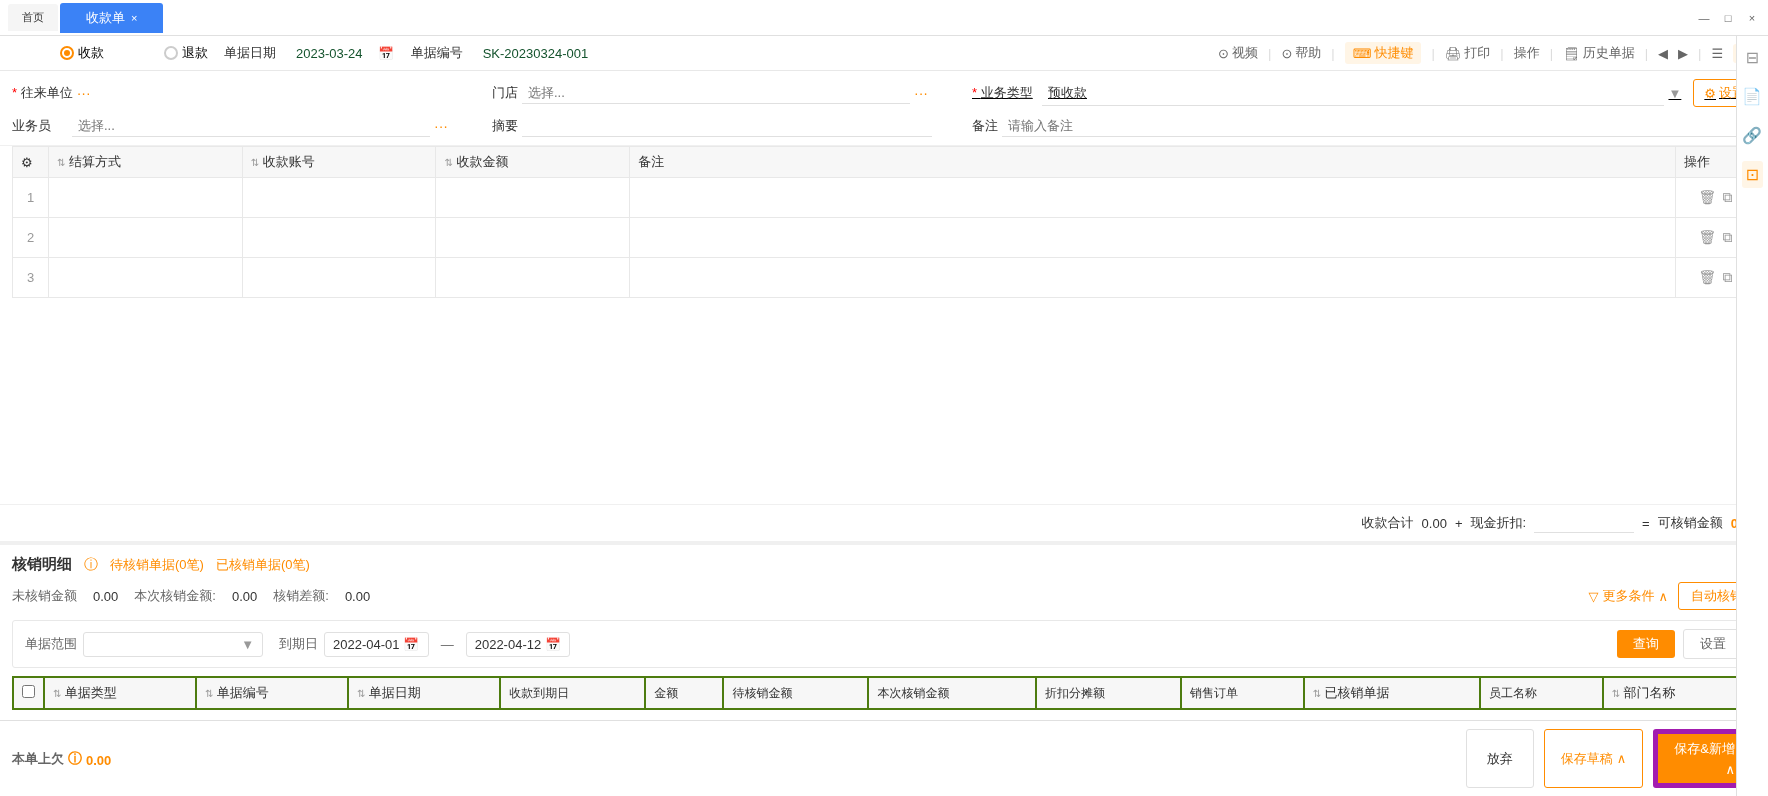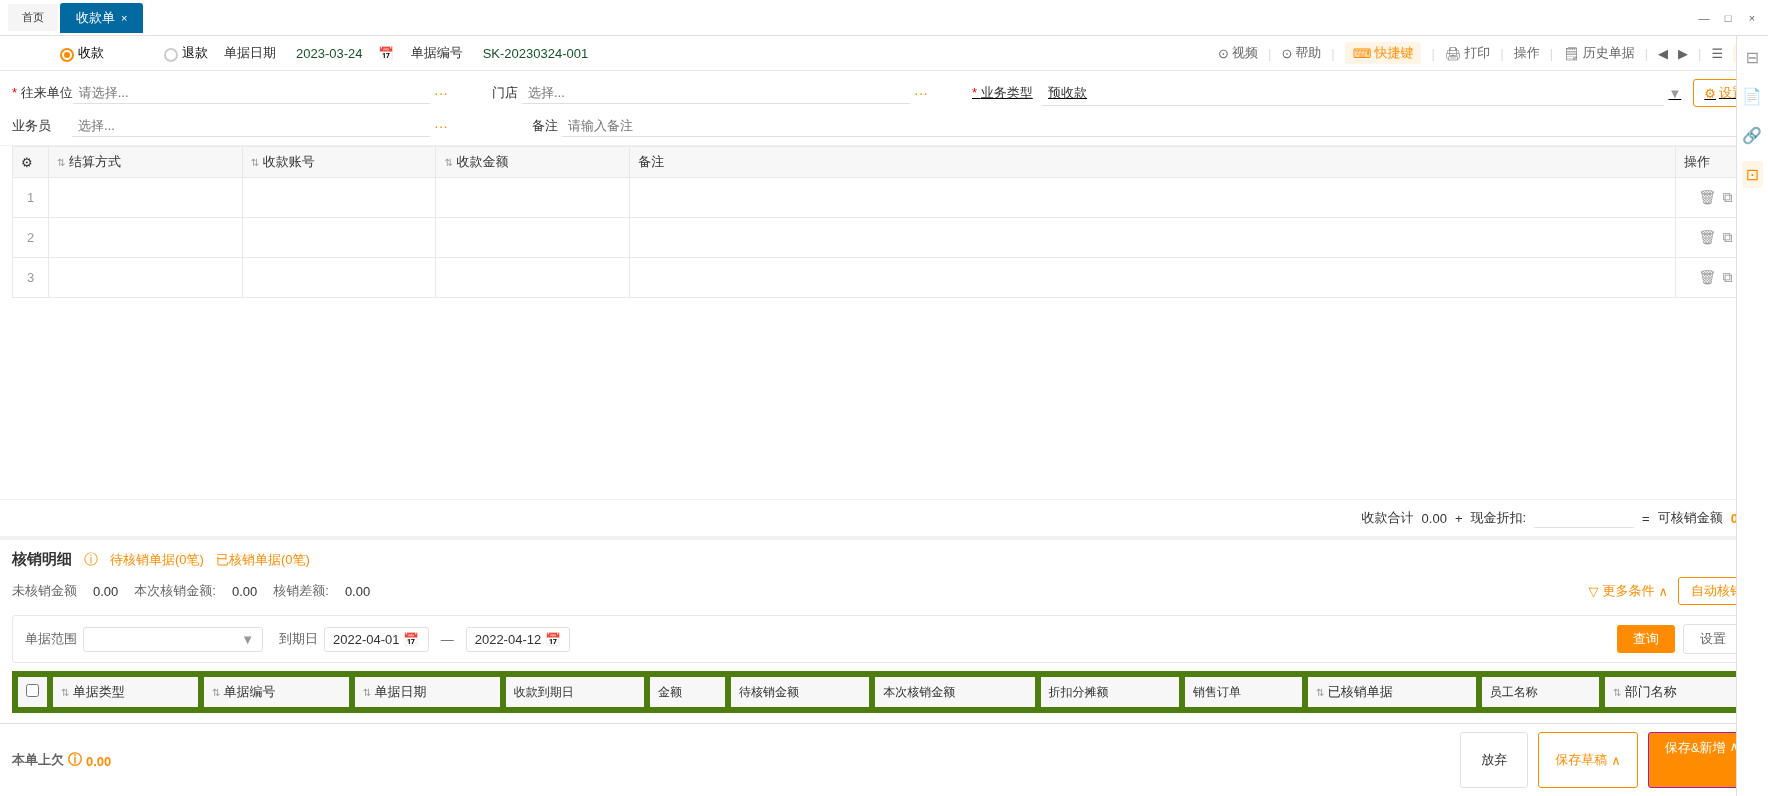--- a/index.html
+++ b/index.html
@@ -1,33 +1,33 @@
 <!DOCTYPE html>
 <html><head>
   <meta charset="utf-8">
   <style>
     * { box-sizing: border-box; margin: 0; padding: 0; font-family: 'Microsoft YaHei', sans-serif; font-size: 13px; }
     body { background: #f0f0f0; width: 1768px; height: 796px; overflow: hidden; }
 
     
     .top-nav { display: flex; align-items: center; background: #fff; border-bottom: 1px solid #e0e0e0; height: 36px; padding: 0 8px; gap: 2px; }
     .nav-home { background: #f5f5f5; color: #333; padding: 6px 14px; border-radius: 3px 3px 0 0; cursor: pointer; font-size: 11px; }
-    .nav-tab-active { background: #0369a1; color: #fff; padding: 6px 16px; border-radius: 3px 3px 0 0; cursor: pointer; font-size: 13px; display: flex; align-items: center; gap: 6px; }
+    .nav-tab-active { background: #3b82f6; color: #fff; padding: 6px 26px; border-radius: 3px 3px 0 0; cursor: pointer; font-size: 13px; display: flex; align-items: center; gap: 6px; }
     .tab-close { color: #fff; cursor: pointer; font-size: 11px; }
     .nav-spacer { flex: 1; }
     .nav-win-btns { display: flex; gap: 8px; }
     .win-btn { width: 16px; height: 16px; border-radius: 50%; display: flex; align-items: center; justify-content: center; cursor: pointer; font-size: 11px; color: #666; }
 
     
     .main-content { background: #fff; height: calc(796px - 36px); display: flex; flex-direction: column; }
 
     
     .toolbar { display: flex; align-items: center; padding: 6px 12px; border-bottom: 1px solid #e8e8e8; gap: 16px; background: #fff; }
     .radio-group { display: flex; align-items: center; gap: 12px; }
-    .radio-item { display: flex; align-items: flex-end; gap: 4px; cursor: pointer; padding-left: 48px; }
+    .radio-item { display: flex; align-items: center; gap: 4px; cursor: pointer; padding-left: 48px; }
     .radio-dot { width: 14px; height: 14px; border-radius: 50%; border: 2px solid #ccc; display: flex; align-items: center; justify-content: center; }
     .radio-dot.active { border-color: #ff8c00; }
     .radio-dot.active::after { content: ''; width: 6px; height: 6px; background: #ff8c00; border-radius: 50%; }
     .toolbar-field { display: flex; align-items: center; gap: 6px; color: #333; }
     .toolbar-value { color: #14532d; font-weight: normal; }
     .calendar-icon { color: #999; cursor: pointer; }
     .toolbar-right { margin-left: auto; display: flex; align-items: center; gap: 10px; color: #666; font-size: 12px; }
     .toolbar-right-item { display: flex; align-items: center; gap: 3px; cursor: pointer; color: #666; }
     .divider-v { color: #ddd; }
 
@@ -81,31 +81,31 @@
     .filter-select { border: 1px solid #e0e0e0; padding: 4px 8px; border-radius: 3px; display: flex; align-items: center; gap: 4px; min-width: 180px; color: #999; cursor: pointer; }
     .filter-date { border: 1px solid #e0e0e0; padding: 4px 8px; border-radius: 3px; display: flex; align-items: center; gap: 4px; color: #333; cursor: pointer; }
     .date-separator { color: #666; }
     .query-btn { background: #ff8c00; color: #fff; padding: 5px 16px; border: none; border-radius: 3px; cursor: pointer; }
     .settings-btn2 { background: #fff; border: 1px solid #e0e0e0; color: #666; padding: 5px 16px; border-radius: 3px; cursor: pointer; }
     .filter-right { margin-left: auto; display: flex; gap: 8px; align-items: center; }
 
     
     .lower-table-section { overflow: auto; }
     .lower-table { width: 100%; border-collapse: collapse; }
-    .lower-table th { background: #f7f7f7; border: 6px solid #4d7c0f; padding: 6px 8px; text-align: left; color: #333; font-weight: normal; white-space: nowrap; font-size: 12px; }
+    .lower-table th { background: #f7f7f7; border: 2px solid #4d7c0f; padding: 6px 8px; text-align: left; color: #333; font-weight: normal; white-space: nowrap; font-size: 12px; }
     .checkbox-col { width: 30px; text-align: center; }
 
     
     .bottom-bar { display: flex; align-items: center; padding: 8px 12px; border-top: 1px solid #e0e0e0; background: #fff; margin-top: auto; }
     .bottom-info { display: flex; align-items: flex-end; gap: 4px; color: #666; font-weight: bold; }
     .bottom-value { color: #ff8c00; }
     .bottom-actions { margin-left: auto; display: flex; gap: 10px; }
     .btn-abandon { background: #fff; border: 1px solid #e0e0e0; color: #333; padding: 18px 20px; border-radius: 3px; cursor: pointer; }
     .btn-save-draft { background: #fff; border: 1px solid #ff8c00; color: #ff8c00; padding: 6px 16px; border-radius: 3px; cursor: pointer; display: flex; align-items: center; gap: 4px; }
-    .btn-save-new { background: #ff8c00; border: 1px solid #a21caf; color: #fff; padding: 6px 16px; border-radius: 3px; cursor: pointer; display: flex; align-items: flex-start; gap: 4px; }
+    .btn-save-new { background: #ff8c00; border: 5px solid #a21caf; color: #fff; padding: 6px 16px; border-radius: 3px; cursor: pointer; display: flex; align-items: flex-end; gap: 4px; flex-direction: column; }
 
     
     .side-panel { position: absolute; right: 0; top: 36px; width: 32px; background: #fff; border-left: 1px solid #e0e0e0; display: flex; flex-direction: column; align-items: center; padding: 8px 0; gap: 12px; height: calc(796px - 36px); }
     .side-icon { color: #999; cursor: pointer; font-size: 16px; padding: 4px; }
     .side-icon.active { color: #ff8c00; background: #fff5e6; border-radius: 3px; }
 
     .sort-icon { color: #999; font-size: 10px; cursor: pointer; }
   </style>
 </head>
 <body>
@@ -185,21 +185,20 @@
       <div class="toolbar-right-item">☰</div>
       <div class="toolbar-right-item" style="color:#ff8c00; background:#fff5e6; padding:2px 6px; border-radius:3px;">⊟</div>
     </div>
   </div>
 
   <div class="form-section">
     <div class="form-row">
 
       <div class="form-field" style="max-width:440px;">
         <span class="field-label required">往来单位</span>
-        <input class="field-input" type="text" placeholder="请选择..." style="">
         <span class="ellipsis-btn">···</span>
       </div>
       <div class="field-separator"></div>
 
       <div class="form-field" style="max-width:440px;">
         <span class="field-label" style="min-width:30px;">门店</span>
         <input class="field-input" type="text" placeholder="选择..." style="">
         <span class="ellipsis-btn">···</span>
       </div>
       <div class="field-separator"></div>
@@ -219,20 +218,24 @@
     </div>
     <div class="form-row">
 
       <div class="form-field" style="max-width:440px;">
         <span class="field-label">业务员</span>
         <input class="field-input" type="text" placeholder="选择..." style="">
         <span class="ellipsis-btn">···</span>
       </div>
       <div class="field-separator"></div>
 
+      <div class="form-field" style="max-width:440px;">
+        <span class="field-label" style="min-width:30px;">摘要</span>
+        <input class="field-input" type="text" style="">
+      </div>
       <div class="field-separator"></div>
 
       <div class="form-field" style="flex:1;">
         <span class="field-label" style="min-width:30px;">备注</span>
         <input class="field-input" type="text" placeholder="请输入备注" style="">
       </div>
     </div>
   </div>
 
   <div class="table-section">

